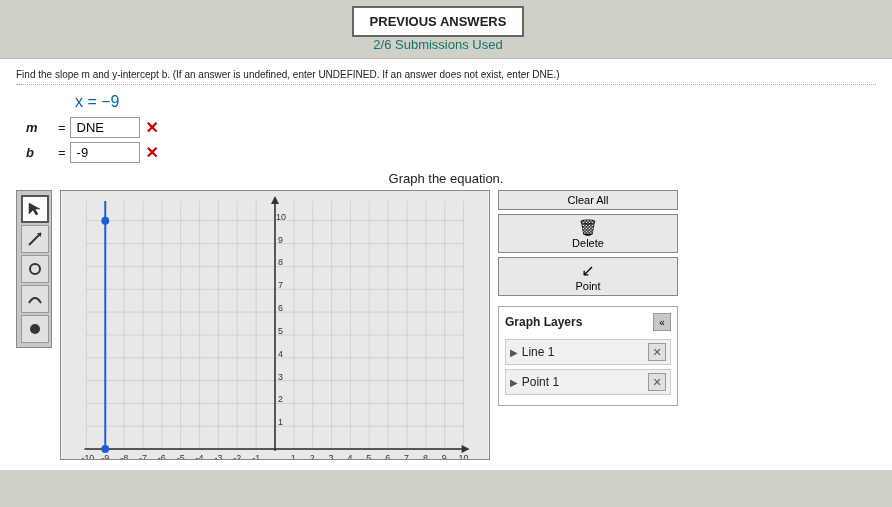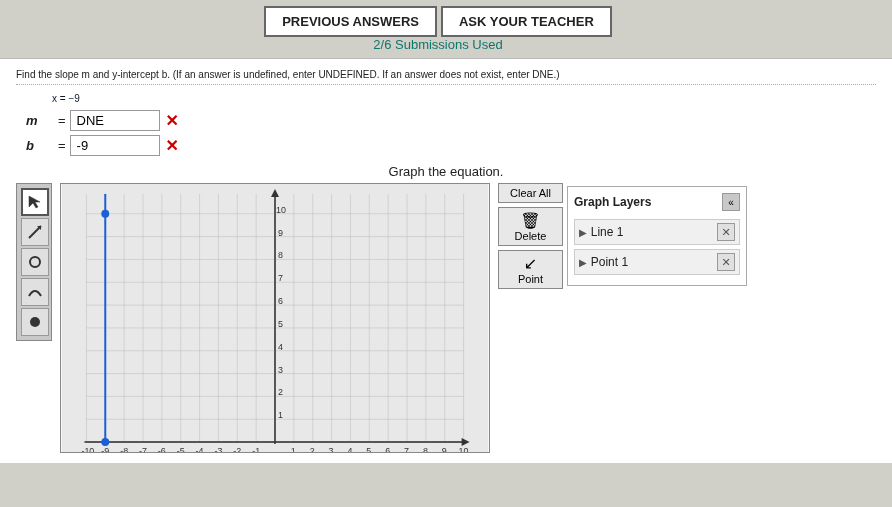--- a/index.html
+++ b/index.html
@@ -62,23 +62,23 @@
 
     .instruction-text {
       font-size: 10px;
       color: #222;
       margin-bottom: 8px;
       border-bottom: 1px dotted #aaa;
       padding-bottom: 4px;
     }
 
     .equation-display {
-      font-size: 10px;
-      color: #0f172a;
-      margin-left: 36px;
+      font-size: 16px;
+      color: #0369a1;
+      margin-left: 59px;
       margin-bottom: 6px;
     }
 
     .answer-row {
       display: flex;
       align-items: center;
       margin-bottom: 4px;
       margin-left: 10px;
     }
 
@@ -91,21 +91,21 @@
     .answer-equals {
       font-size: 13px;
       color: #222;
       margin: 0 4px;
     }
 
     .answer-input {
       border: 1px solid #999;
       padding: 2px 6px;
       font-size: 13px;
-      width: 90px;
+      width: 70px;
       background: #fff;
     }
 
     .x-mark {
       color: #cc0000;
       font-size: 16px;
       font-weight: bold;
       margin-left: 6px;
     }
 
@@ -252,21 +252,20 @@
 
     .italic { font-style: italic; }
     .bold { font-weight: bold; }
   </style>
 </head>
 <body>
 
 <div class="top-bar">
   <div class="top-bar-left">
     <button class="btn-prev-answers">PREVIOUS ANSWERS</button>
-    <button class="btn-ask-teacher">ASK YOUR TEACHER</button>
   </div>
   <div class="submissions-info">
     <span>2/6 Submissions Used</span>
   </div>
 </div>
 
 <div class="main-content">
 
   <div class="instruction-text">Find the slope m and y-intercept b. (If an answer is undefined, enter UNDEFINED. If an answer does not exist, enter DNE.)</div>
 
@@ -401,21 +400,21 @@
 
         <line x1="44" y1="10" x2="44" y2="260" stroke="#1a5fd6" stroke-width="2"></line>
 
         <circle cx="44" cy="30" r="4" fill="#1a5fd6"></circle>
 
         <circle cx="44" cy="260" r="4" fill="#1a5fd6"></circle>
 
       </svg>
     </div>
 
-    <div style="display:flex; flex-direction:row; gap:4px;align-items:center;">
+    <div style="display:flex; flex-direction:column; gap:10px;">
 
       <div style="display:flex; flex-direction:column; gap:4px;">
         <button class="ctrl-btn">
           <span>Clear All</span>
         </button>
         <button class="ctrl-btn">
           <span style="font-size:16px;">🗑</span><br>
           <span>Delete</span>
         </button>
         <button class="ctrl-btn">

